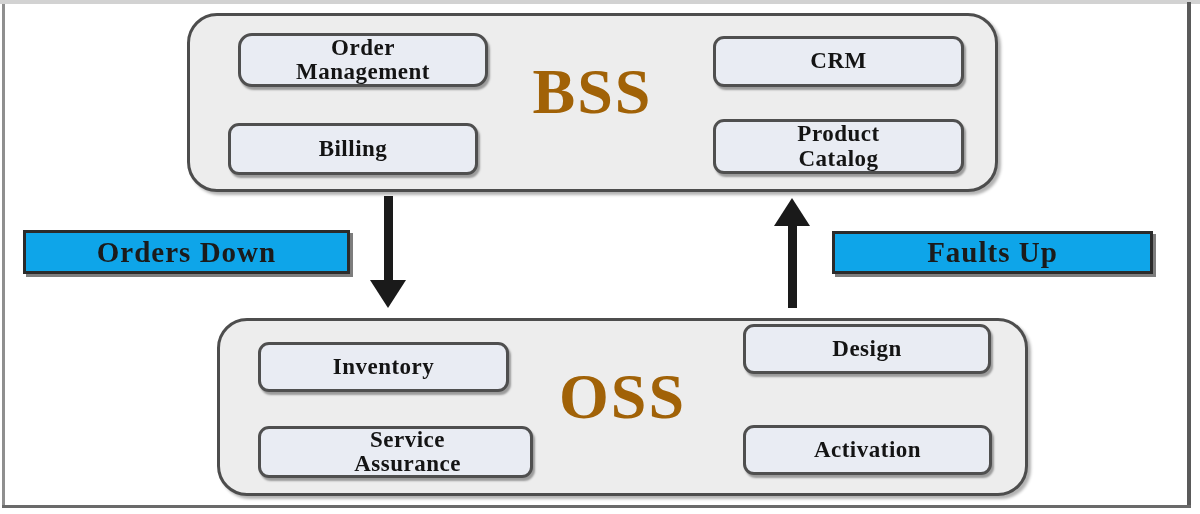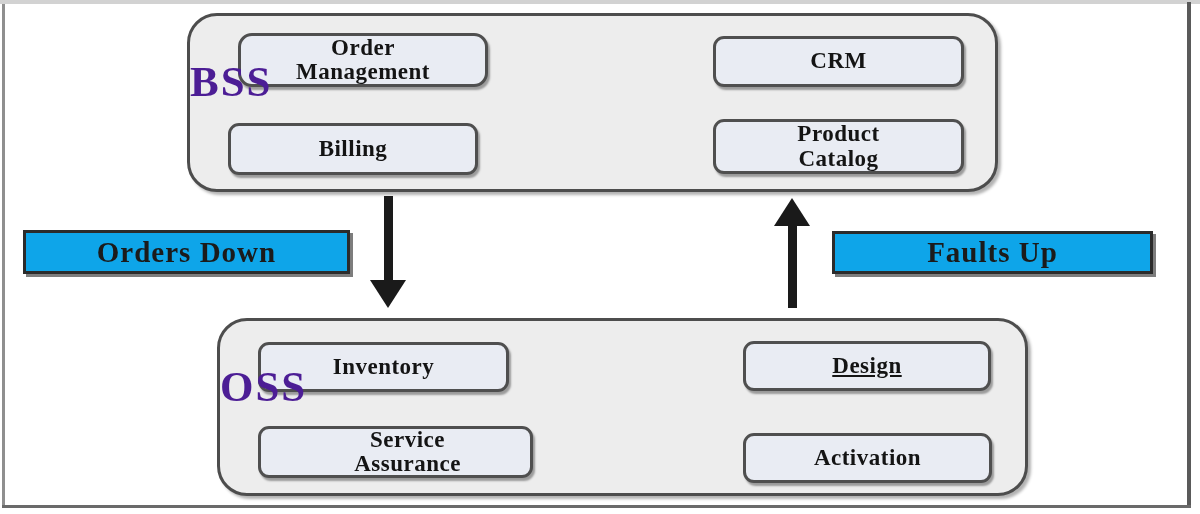--- a/index.html
+++ b/index.html
@@ -15,39 +15,39 @@
 
   .sys-container{
     position:absolute;left:187px;width:805px;height:173px;
     background:#ededed;border:3px solid #4d4d4d;border-radius:30px;
     box-shadow:3px 3px 3px rgba(0,0,0,0.30);
   }
   .bss{top:13px;}
   .oss{top:318px;height:172px;margin-left:30px;}
 
   .sys-title{
-    position:absolute;left:0;right:0;top:44px;
-    font-size:43px;font-weight:bold;color:#4c1d95;letter-spacing:2px;line-height:1;
+    position:absolute;left:0;right:0;top:44px;text-align:center;
+    font-size:64px;font-weight:bold;color:#a16207;letter-spacing:2px;line-height:1;
   }
 
   .module{
     position:absolute;display:flex;align-items:center;justify-content:center;
     background:#e9ecf3;border:3px solid #4f4f4f;border-radius:11px;
     box-shadow:2px 3px 2px rgba(0,0,0,0.35);
     font-size:23px;font-weight:bold;color:#141414;text-align:center;
     white-space:pre-line;line-height:1.05;letter-spacing:0.5px;
   }
   .m-om{left:48px;top:17px;width:244px;height:48px;border-radius:14px;}
   .m-crm{left:523px;top:20px;width:245px;height:45px;}
   .m-billing{left:38px;top:107px;width:244px;height:46px;}
   .m-pc{left:523px;top:103px;width:245px;height:49px;}
   .m-inv{left:38px;top:21px;width:245px;height:44px;}
-  .m-design{left:523px;top:20px;width:242px;height:44px;text-decoration:underline;}
+  .m-design{left:523px;top:3px;width:242px;height:44px;}
   .m-sa{left:38px;top:105px;width:245px;height:46px;padding-left:24px;}
-  .m-act{left:523px;top:112px;width:243px;height:44px;}
+  .m-act{left:523px;top:104px;width:243px;height:44px;}
 
   .flow-label{
     position:absolute;display:flex;align-items:center;justify-content:center;
     background:#0ea5e9;border:3px solid #2b2b2b;
     box-shadow:3px 3px 0 #7d7d7d;
     font-size:29px;font-weight:bold;color:#1b1b1b;letter-spacing:1px;
   }
   .lbl-orders{left:23px;top:230px;width:321px;height:38px;}
   .lbl-faults{left:832px;top:231px;width:315px;height:37px;}
 

